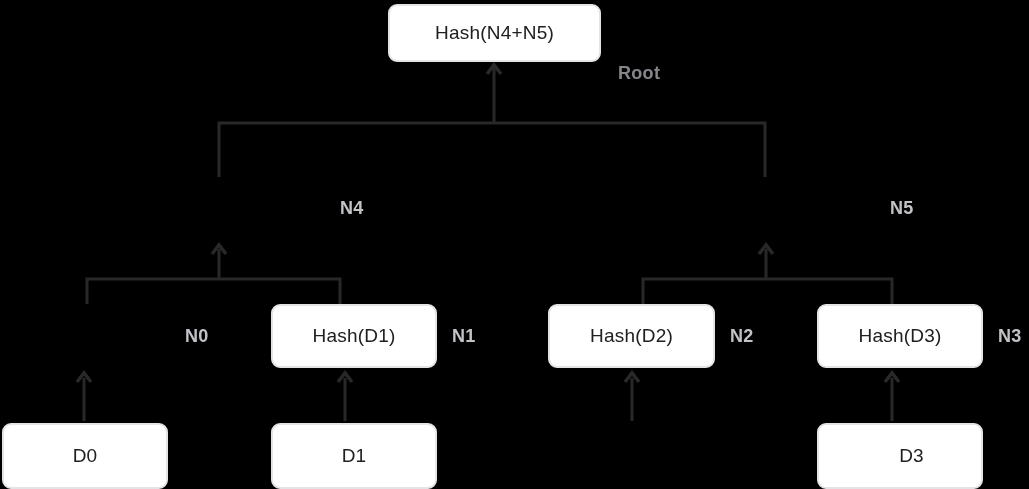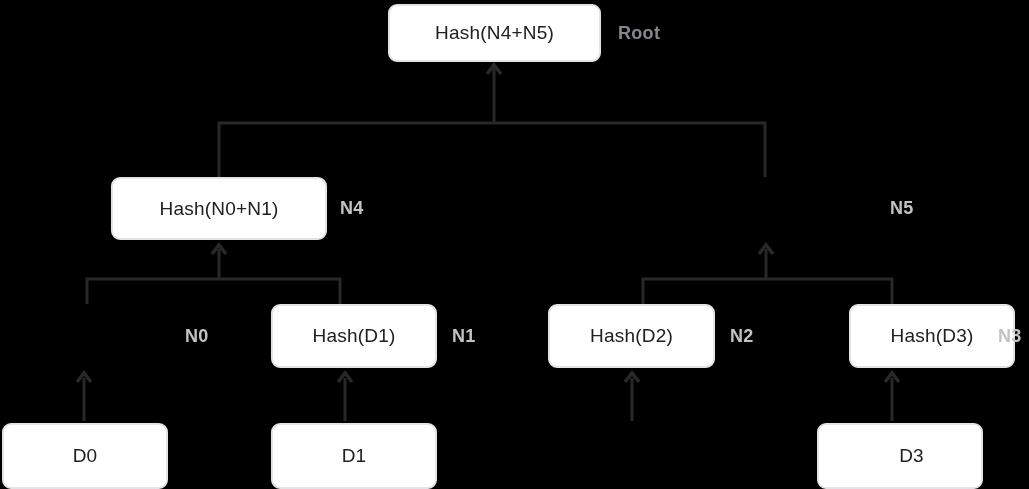--- a/index.html
+++ b/index.html
@@ -55,30 +55,30 @@
     letter-spacing: 0.2px;
   }
   .tag {
     position: absolute;
     color: var(--tag-text);
     font-size: 18px;
     font-weight: 700;
     letter-spacing: 0.3px;
     line-height: 20px;
   }
-  .tag--muted { color: var(--root-tag-text); }
+  .tag--muted { color: var(--root-tag-text); margin-top: 40px; }
 
   
   #box-root { left: 388px; top: 4px;   width: 213px; height: 58px; }
   #box-n4   { left: 111px; top: 177px; width: 216px; height: 63px; }
   #box-n5   { left: 657px; top: 177px; width: 216px; height: 63px; }
   #box-n0   { left: 2px;   top: 304px; width: 166px; height: 64px; }
   #box-n1   { left: 271px; top: 304px; width: 166px; height: 64px; }
   #box-n2   { left: 548px; top: 304px; width: 167px; height: 64px; }
-  #box-n3   { left: 817px; top: 304px; width: 166px; height: 64px; margin-left: 32px; }
+  #box-n3   { left: 817px; top: 304px; width: 166px; height: 64px; }
   #box-d0   { left: 2px;   top: 423px; width: 166px; height: 66px; }
   #box-d1   { left: 271px; top: 423px; width: 166px; height: 66px; }
   #box-d2   { left: 548px; top: 423px; width: 167px; height: 66px; }
   #box-d3   { left: 817px; top: 423px; width: 166px; height: 66px; padding-left: 23px; }
 
   #tag-root { left: 618px; top: 23px; }
   #tag-n4   { left: 340px; top: 198px; }
   #tag-n5   { left: 890px; top: 198px; }
   #tag-n0   { left: 185px; top: 326px; }
   #tag-n1   { left: 452px; top: 326px; }
@@ -111,21 +111,20 @@
     <path class="arrowhead" d="M338,382 L345,373 L352,382"></path>
 
     <path class="edge" d="M632,421 L632,378"></path>
     <path class="arrowhead" d="M625,382 L632,373 L639,382"></path>
 
     <path class="edge" d="M892,421 L892,378"></path>
     <path class="arrowhead" d="M885,382 L892,373 L899,382"></path>
   </svg>
 
   <div class="node-box" id="box-root">Hash(N4+N5)</div>
-  <div class="node-box" id="box-n4">Hash(N0+N1)</div>
   <div class="node-box" id="box-n1">Hash(D1)</div>
   <div class="node-box" id="box-n2">Hash(D2)</div>
   <div class="node-box" id="box-n3">Hash(D3)</div>
   <div class="node-box" id="box-d0">D0</div>
   <div class="node-box" id="box-d1">D1</div>
   <div class="node-box" id="box-d3">D3</div>
 
   <div class="tag tag--muted" id="tag-root">Root</div>
   <div class="tag" id="tag-n4">N4</div>
   <div class="tag" id="tag-n5">N5</div>

